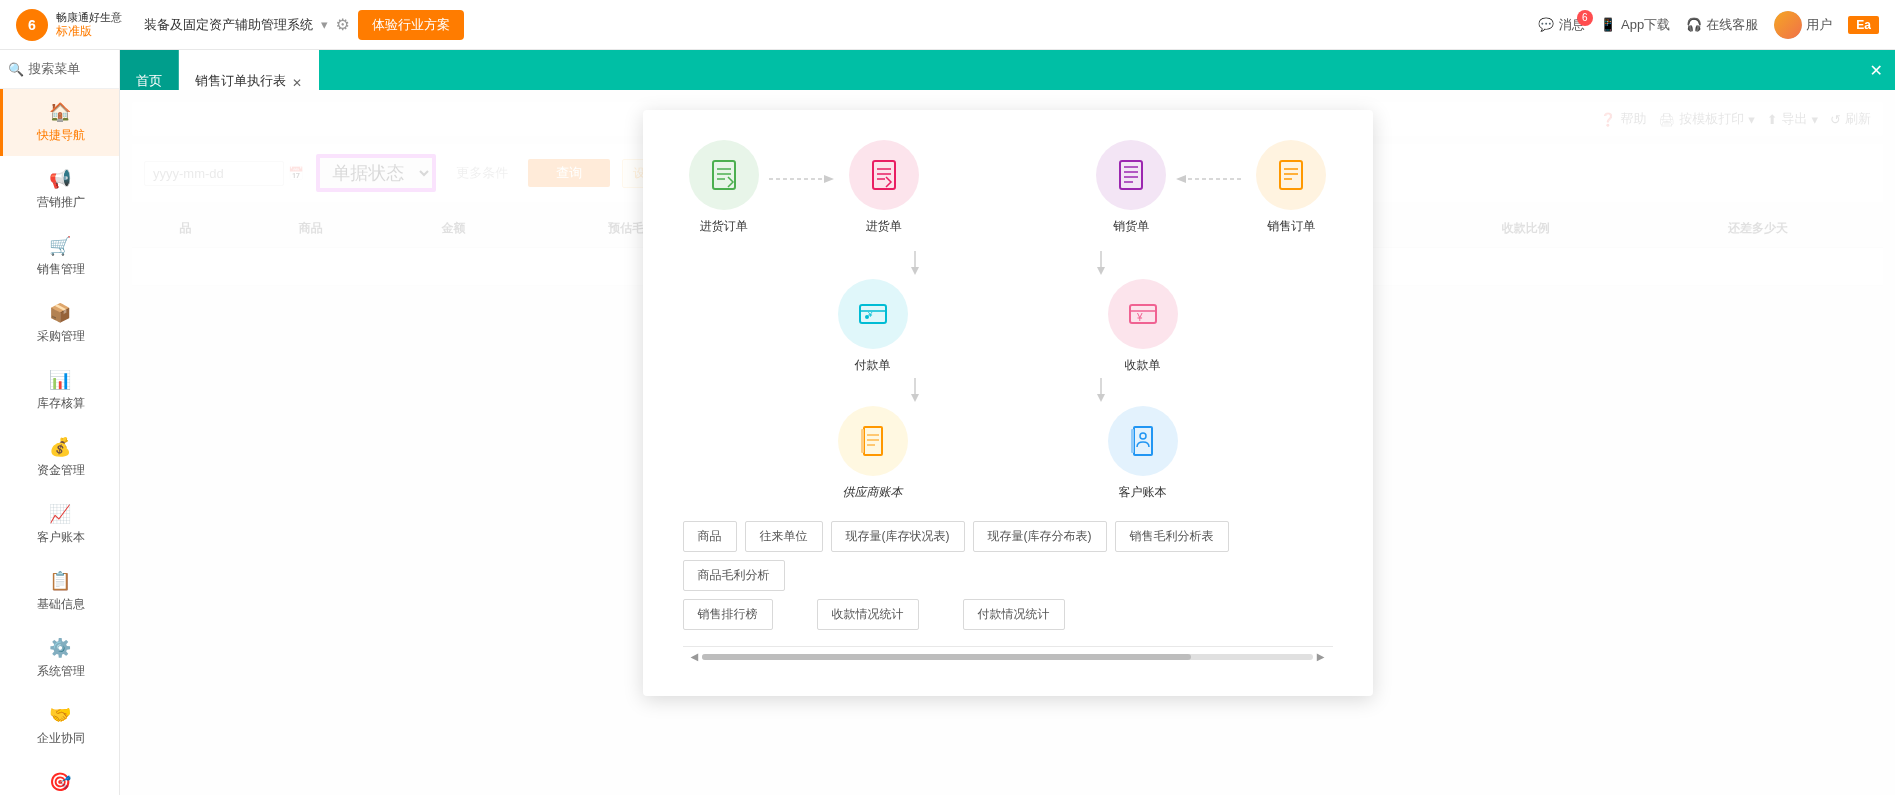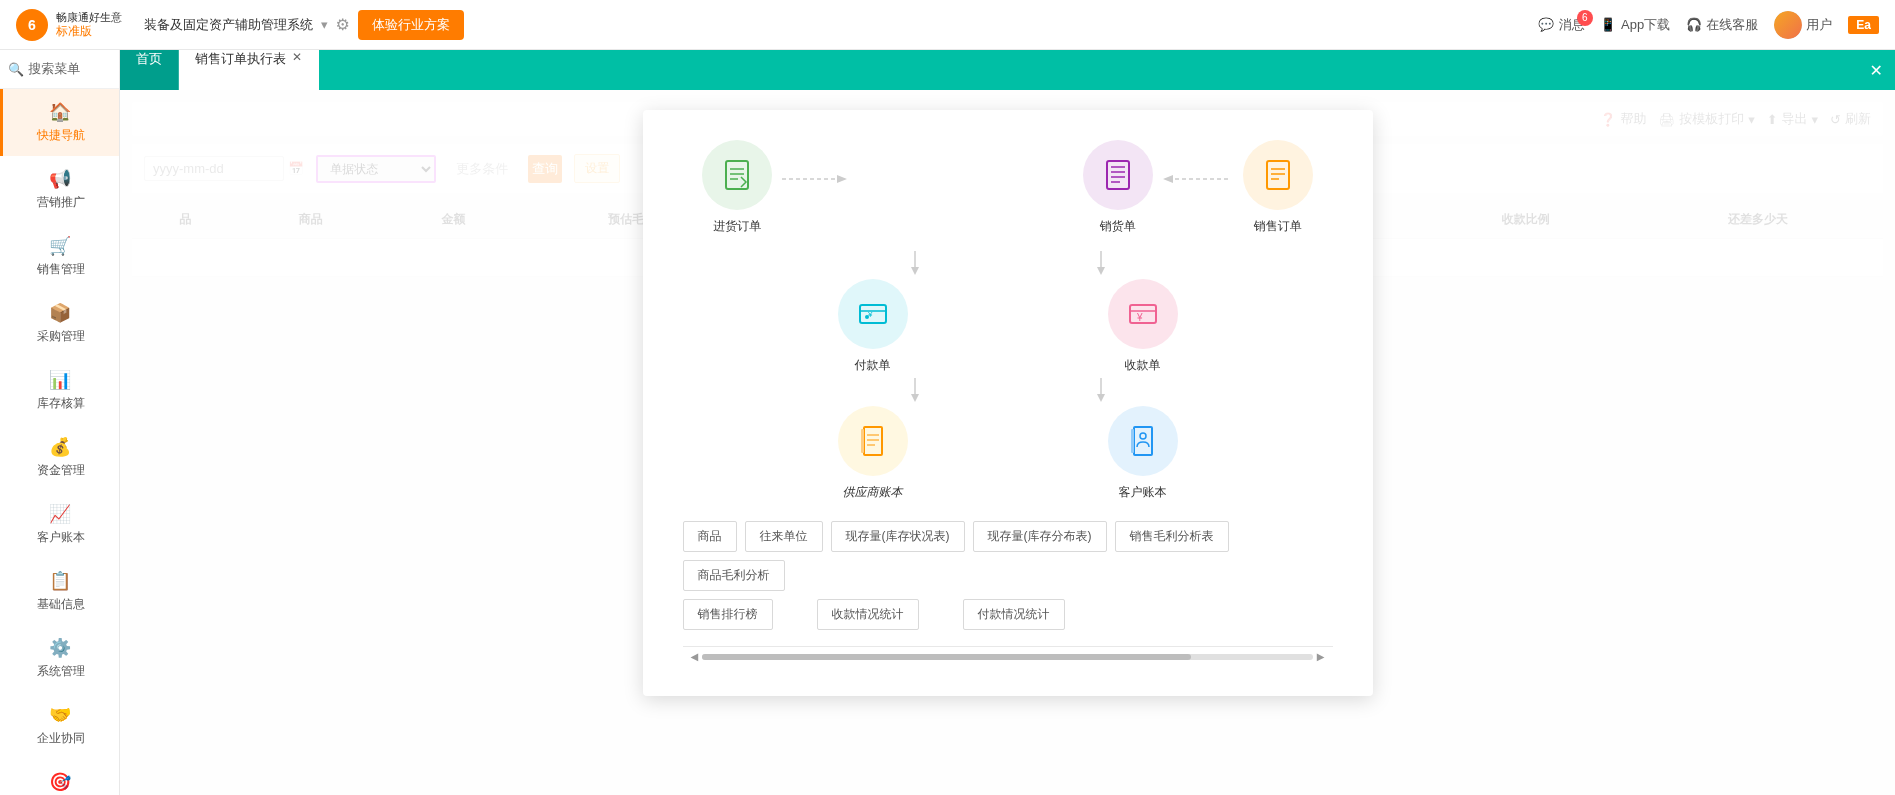--- a/index.html
+++ b/index.html
@@ -101,21 +101,21 @@
     }
 
     
     .tab-bar {
       background: #00bfa5;
       display: flex; align-items: center;
       padding: 0; height: 40px;
       position: relative;
     }
     .tab {
-      height: 40px; display: flex; align-items: flex-start;
+      height: 40px; display: flex; align-items: flex-end;
       padding: 0 16px; cursor: pointer;
       font-size: 13px; color: white; gap: 6px;
       border-right: 1px solid rgba(255,255,255,0.2);
     }
     .tab.home { background: #009e8c; }
     .tab.active-tab { background: white; color: #333; }
     .tab-close { cursor: pointer; color: #666; font-size: 12px; }
     .tab-bar-close {
       position: absolute; right: 12px; top: 50%; transform: translateY(-50%);
       color: white; cursor: pointer; font-size: 16px;
@@ -138,21 +138,21 @@
       margin-bottom: 8px;
       border-radius: 2px;
     }
     .toolbar-btn {
       display: flex; align-items: center; gap: 4px;
       color: #555; cursor: pointer; font-size: 13px;
     }
     .query-btn {
       background: #ff7c00; color: white;
       border: none; border-radius: 2px;
-      padding: 5px 4px; cursor: pointer; font-size: 13px;
+      padding: 5px 28px; cursor: pointer; font-size: 13px;
     }
     .setting-btn {
       background: #fff3e0; color: #ff9800;
       border: 1px solid #ffcc80; border-radius: 2px;
       padding: 5px 10px; cursor: pointer; font-size: 12px;
     }
 
     
     .filter-area {
       background: white; padding: 10px 12px;
@@ -160,22 +160,22 @@
       margin-bottom: 8px; flex-wrap: wrap;
     }
     .filter-input {
       border: 1px solid #d9d9d9; border-radius: 2px;
       padding: 4px 8px; font-size: 13px; width: 140px;
     }
     .filter-date {
       display: flex; align-items: center; gap: 4px;
     }
     .filter-select {
-      border: 2px solid #d946ef; border-radius: 2px;
-      padding: 4px 8px; font-size: 12px; min-width: 120px;
+      border: 4px solid #d946ef; border-radius: 2px;
+      padding: 4px 8px; font-size: 18px; min-width: 120px;
     }
     .more-conditions {
       color: #999; font-size: 13px; cursor: pointer;
       padding: 4px 8px;
     }
 
     
     .data-table {
       background: white;
       width: 100%;
@@ -467,20 +467,32 @@
               <span class="flow-label">进货订单</span>
             </div>
 
             <div style="display:flex;align-items:center;margin-top:-18px;">
               <svg width="70" height="16">
                   <line x1="0" y1="8" x2="55" y2="8" stroke="#ccc" stroke-width="1.5" stroke-dasharray="4,3"></line>
                   <polygon points="55,4 65,8 55,12" fill="#ccc"></polygon>
                 </svg>
             </div>
 
+            <div class="flow-item">
+              <div class="flow-circle circle-red">
+                <svg width="36" height="36" viewBox="0 0 36 36">
+                  <rect x="7" y="4" width="22" height="28" rx="2" fill="none" stroke="#e91e63" stroke-width="2"></rect>
+                  <line x1="11" y1="12" x2="25" y2="12" stroke="#e91e63" stroke-width="1.5"></line>
+                  <line x1="11" y1="17" x2="25" y2="17" stroke="#e91e63" stroke-width="1.5"></line>
+                  <line x1="11" y1="22" x2="19" y2="22" stroke="#e91e63" stroke-width="1.5"></line>
+                  <polyline points="20,20 25,25 20,30" fill="none" stroke="#e91e63" stroke-width="1.5"></polyline>
+                </svg>
+              </div>
+              <span class="flow-label">进货单</span>
+            </div>
           </div>
 
           <div style="width:80px;"></div>
 
           <div style="display:flex; align-items:center; gap:10px;">
             <div class="flow-item">
               <div class="flow-circle circle-purple">
                 <svg width="36" height="36" viewBox="0 0 36 36">
                   <rect x="7" y="4" width="22" height="28" rx="2" fill="none" stroke="#9c27b0" stroke-width="2"></rect>
                   <line x1="11" y1="10" x2="25" y2="10" stroke="#9c27b0" stroke-width="1.5"></line>

